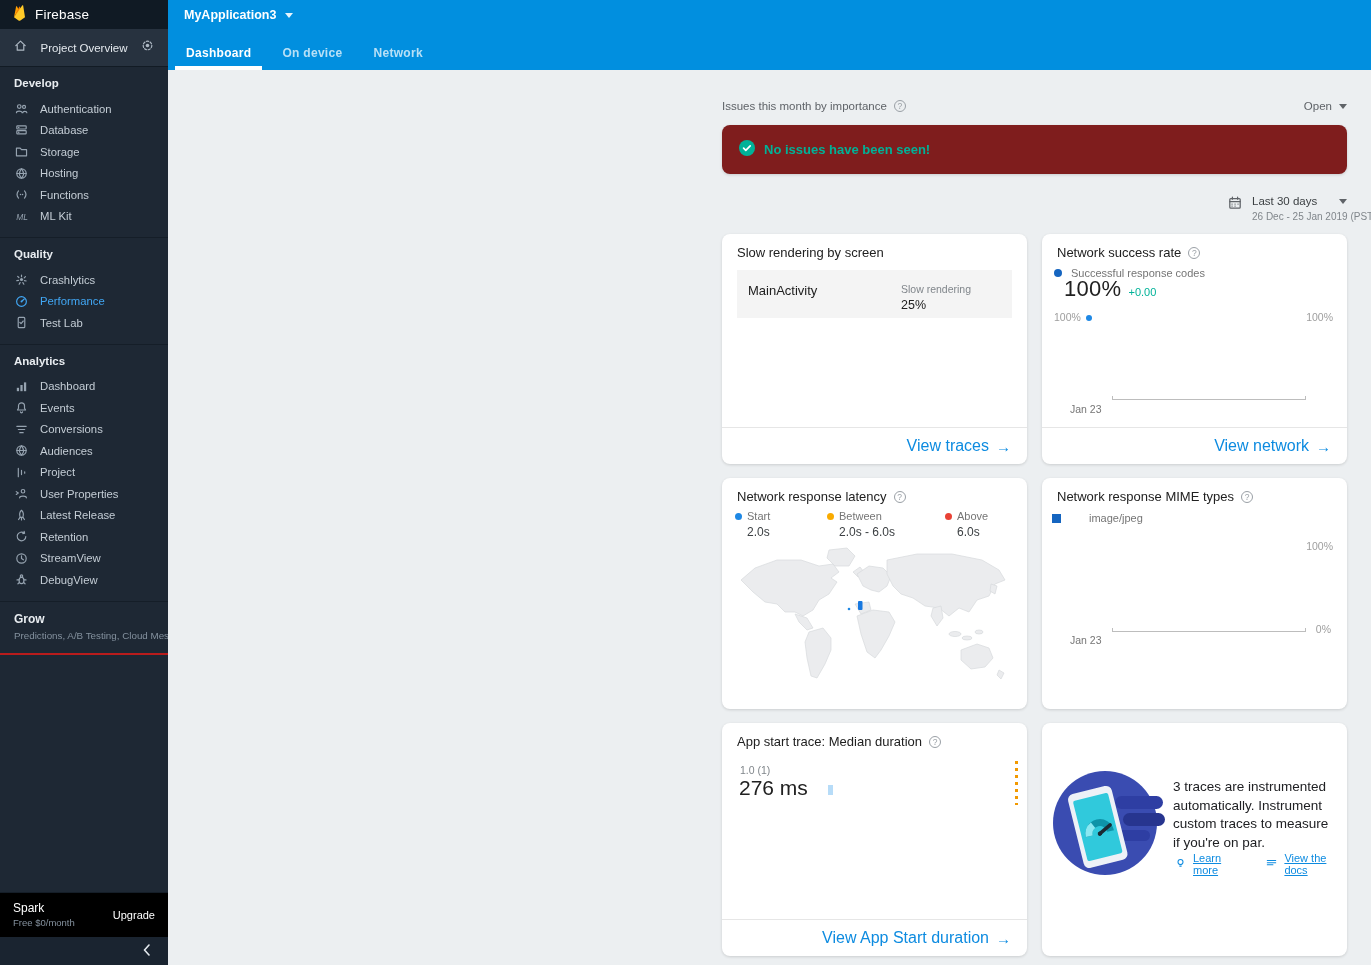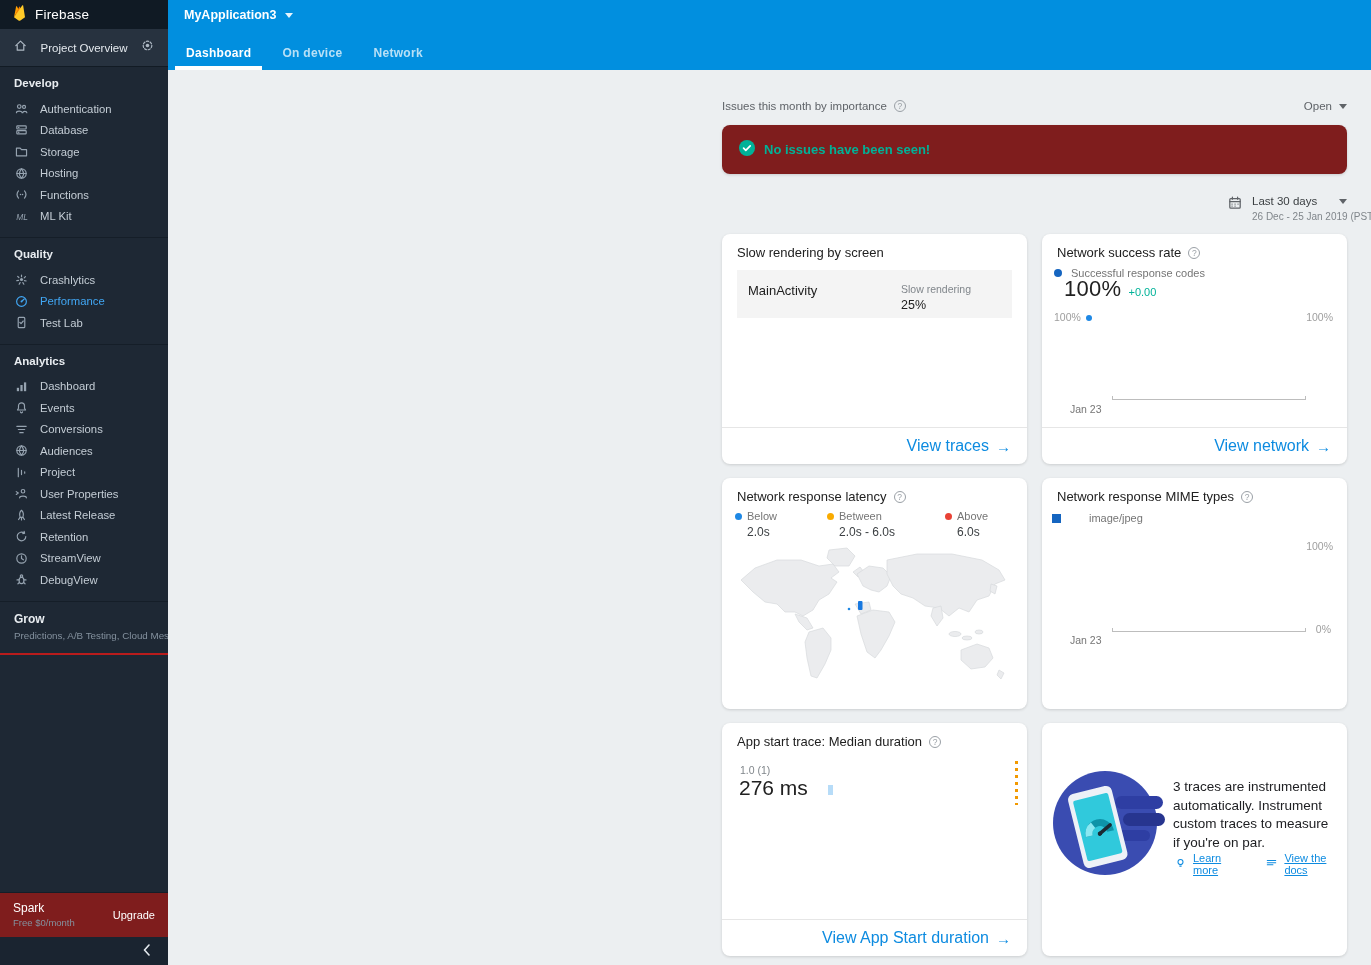--- a/index.html
+++ b/index.html
@@ -17,21 +17,21 @@
   .section { padding:10px 0 10px; border-bottom:1px solid #151E28; }
   .section-title { margin:0 14px 9px; color:#E9EDF1; font-weight:700; font-size:11.5px; }
   .item { height:21.5px; display:flex; align-items:center; padding:0 14px; gap:11px; cursor:pointer; }
   .item .ic { width:15px; height:15px; flex:none; display:flex; }
   .item .ilbl { font-size:11.3px; color:#C4CDD5; white-space:nowrap; }
   .item.active .ilbl { color:var(--active-nav); }
   .grow-sec { padding:10px 14px 12px; border-bottom:2px solid #b91c1c; }
   .grow-title { color:#E9EDF1; font-weight:700; font-size:12px; }
   .grow-sub { color:#84919E; font-size:9.8px; margin-top:4px; white-space:nowrap; }
   .sb-spacer { flex:1; }
-  .plan { border-top:1px solid #151E28; background:#7f1d1d; padding:8px 13px 9px; display:flex; align-items:center; justify-content:space-between; flex:none; }
+  .plan { border-top:1px solid #151E28; background:#000000; padding:8px 13px 9px; display:flex; align-items:center; justify-content:space-between; flex:none; }
   .plan-name { color:#FFFFFF; font-size:12px; }
   .plan-detail { color:#84919E; font-size:9.5px; margin-top:2px; }
   .upgrade { color:#FFFFFF; font-weight:400; font-size:11px; cursor:pointer; background:none; border:none; font-family:inherit; }
   .collapse-row { height:28px; background:#1A2430; display:flex; align-items:center; justify-content:flex-end; padding:0 17px; flex:none; }
 
   
   .main { flex:1; position:relative; background:#ECEFF1; }
   .appbar { height:70px; background:var(--accent); position:relative; }
   .app-title { position:absolute; left:16px; top:8px; color:#fff; font-size:12.5px; font-weight:700; display:flex; align-items:center; gap:9px; cursor:pointer; }
   .caret { width:0; height:0; border-left:4px solid transparent; border-right:4px solid transparent; border-top:5px solid rgba(255,255,255,.9); }
@@ -427,21 +427,21 @@
 
         <section class="card h2">
           <div class="card-title">
             <span>Network response latency</span>
             <span class="help">?</span>
           </div>
           <div class="lat-legend">
               <div class="lg" style="width: 92px;">
                 <div class="l1">
                   <span class="dot" style="background:#1E88E5"></span>
-                  <span>Below</span>
+                  <span>Start</span>
                 </div>
                 <div class="l2">2.0s</div>
               </div>
               <div class="lg" style="width: 118px;">
                 <div class="l1">
                   <span class="dot" style="background:#F9AB00"></span>
                   <span>Between</span>
                 </div>
                 <div class="l2">2.0s - 6.0s</div>
               </div>

